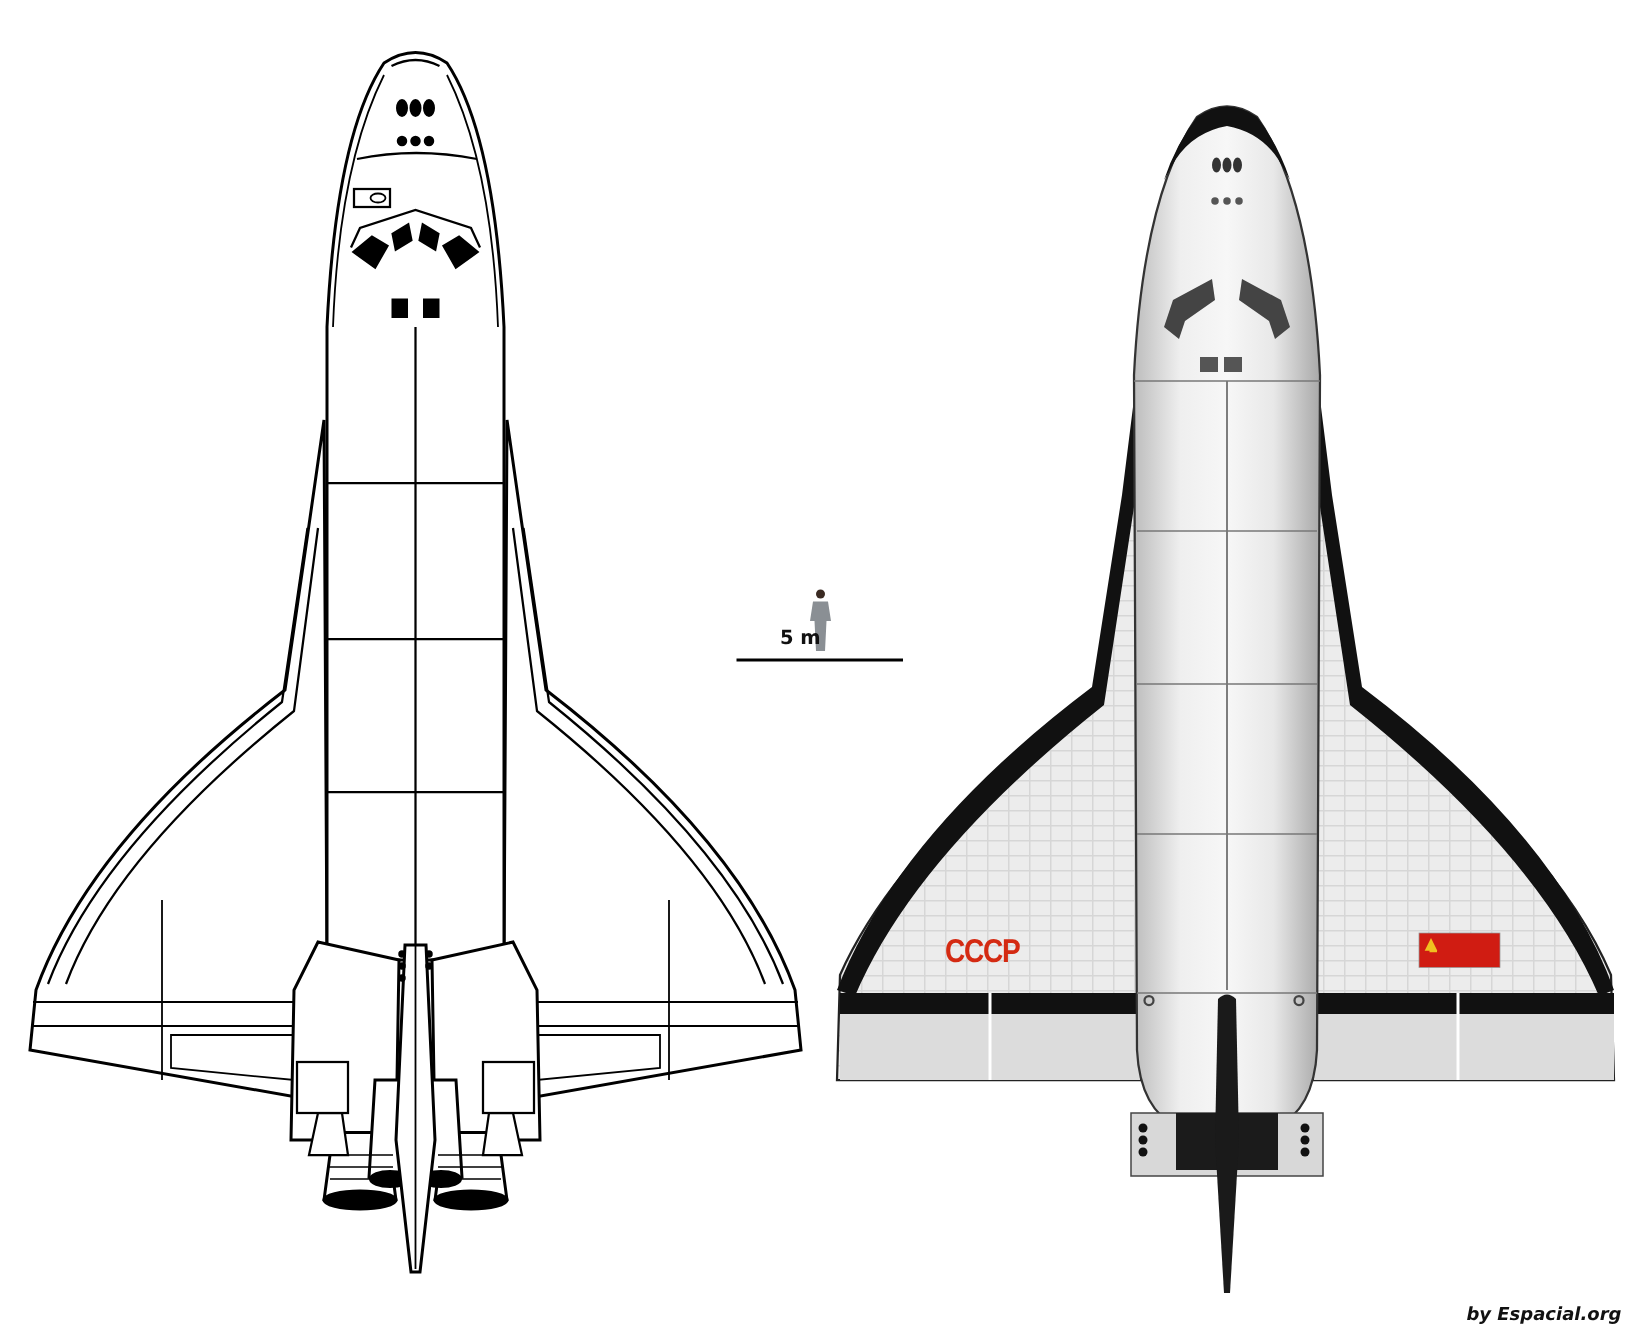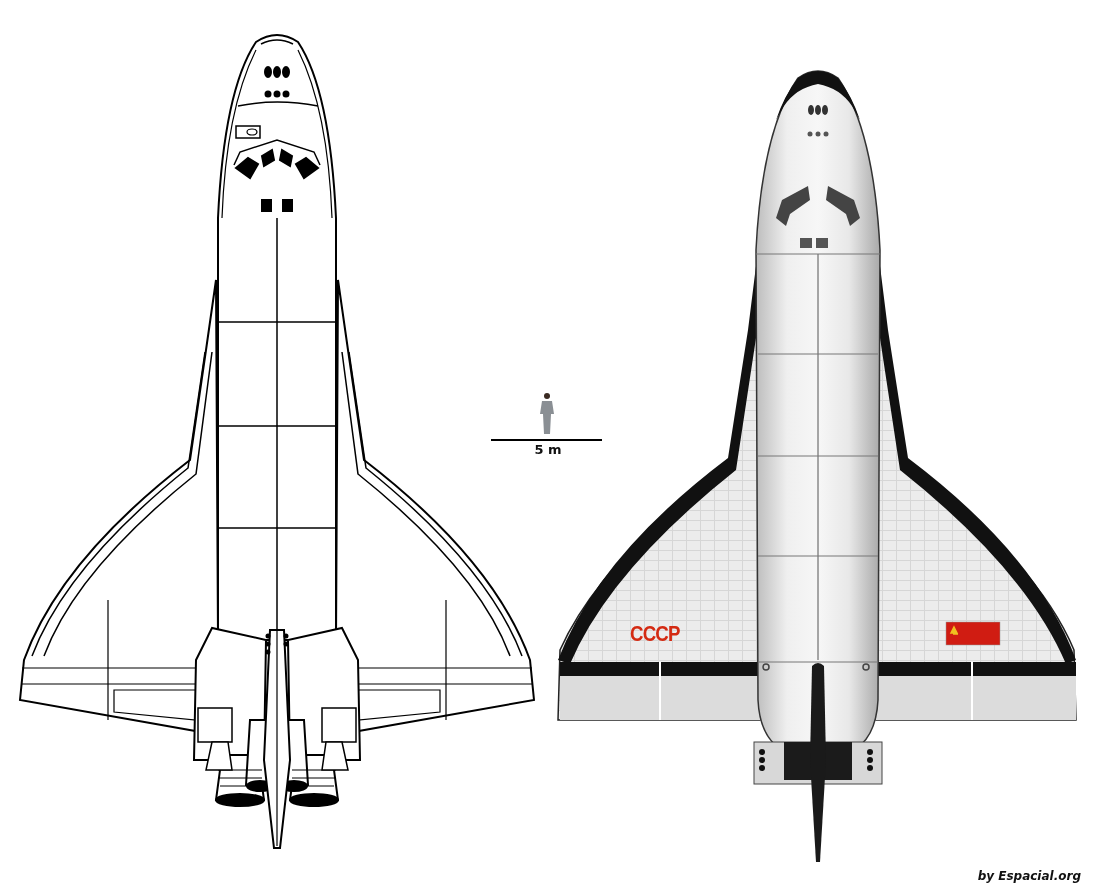--- a/index.html
+++ b/index.html
@@ -1,18 +1,18 @@
 <!DOCTYPE html>
 <html><head>
 <meta charset="utf-8">
 <style>
   html, body { margin: 0; padding: 0; background: #ffffff; }
   #canvas { position: relative; width: 1097px; height: 891px; background: #ffffff; overflow: hidden; font-family: "DejaVu Sans", sans-serif; }
   svg { position: absolute; left: 0; top: 0; }
-  .scale-label { position: absolute; left: 520px; top: 442px; width: 56px; text-align: center; font-family: "DejaVu Sans", sans-serif; font-weight: bold; font-size: 13px; color: #111; }
+  .scale-label { position: absolute; left: 520px; top: 418px; width: 56px; text-align: left; font-family: "DejaVu Sans", sans-serif; font-weight: bold; font-size: 13px; color: #111; }
   .credit { position: absolute; right: 16px; bottom: 8px; font-family: "DejaVu Sans", sans-serif; font-style: italic; font-weight: bold; font-size: 12px; color: #111; margin-left: 20px; }
   .cccp { position: absolute; left: 630px; top: 621px; font-family: "Liberation Sans", sans-serif; font-weight: bold; font-size: 22px; letter-spacing: -1px; color: #d42a12; transform: scaleX(0.85); transform-origin: left top; }
 </style>
 </head>
 <body>
 
 <div id="canvas">
 
   <svg width="1097" height="891" viewBox="0 0 1097 891">
     <defs>

